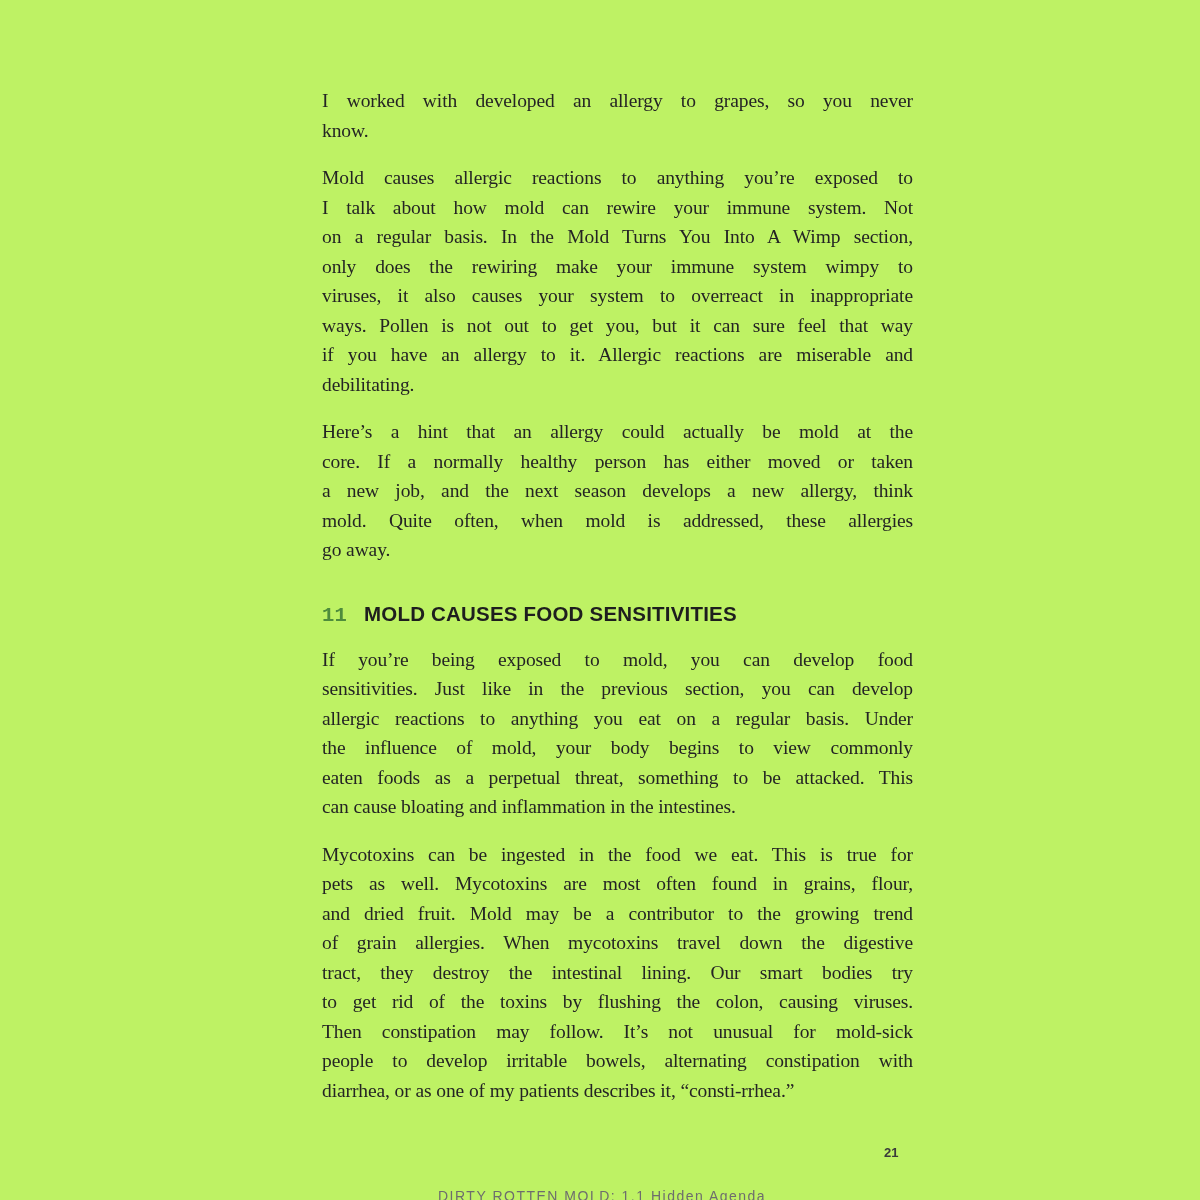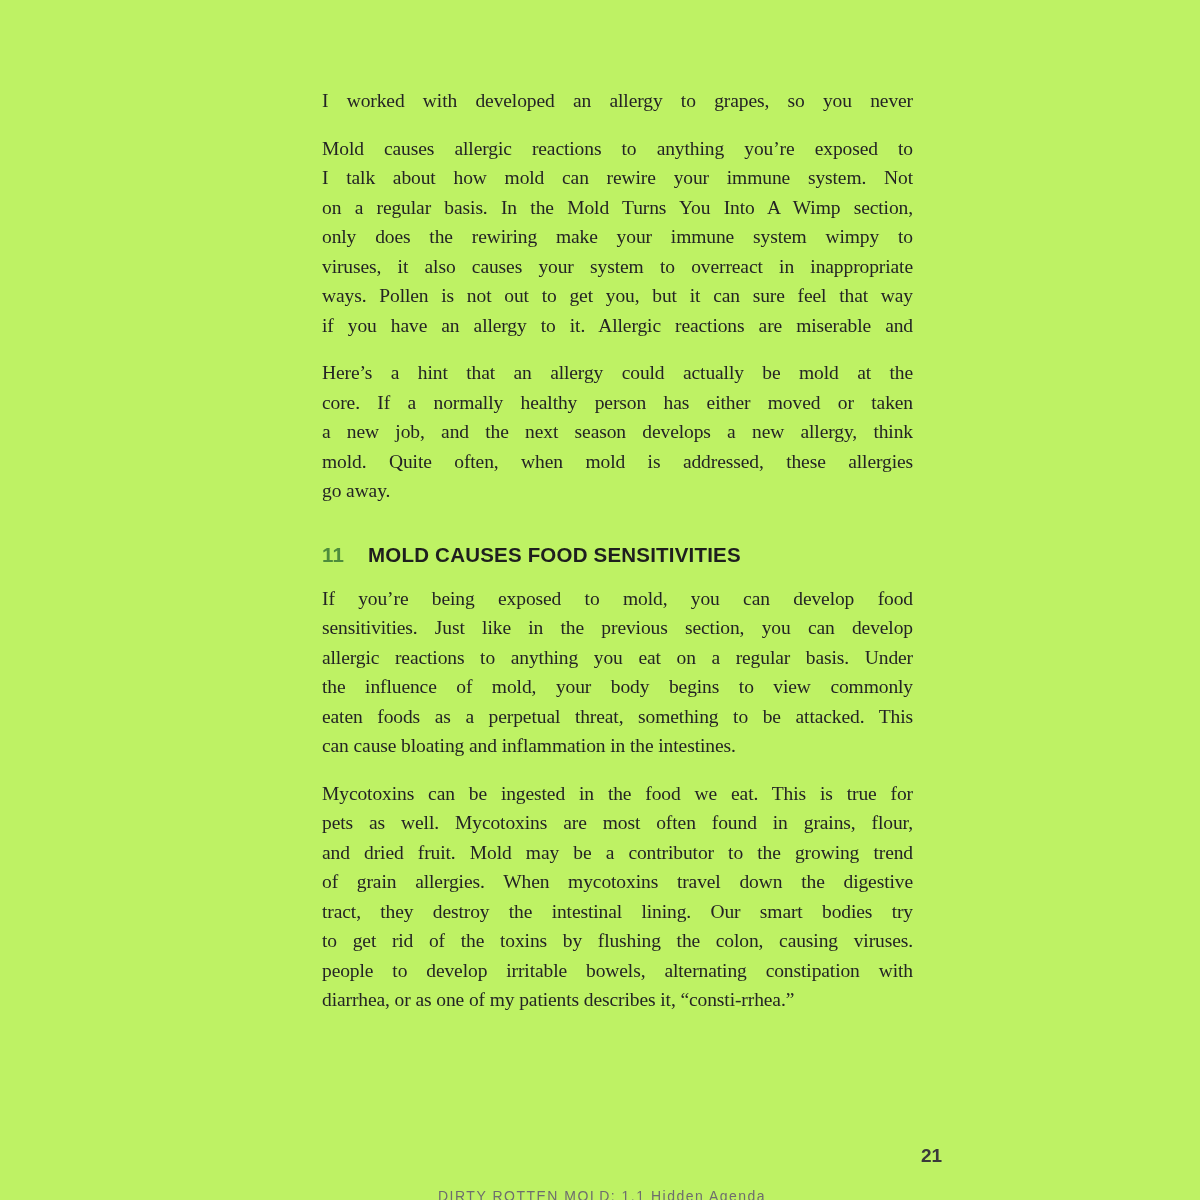--- a/index.html
+++ b/index.html
@@ -43,58 +43,61 @@
   .section-heading {
     margin: 36px 0 16px 0;
     font-family: "Liberation Sans", sans-serif;
     font-weight: bold;
     font-size: 20.5px;
     line-height: 26px;
     letter-spacing: 0.2px;
     color: #1e1e1e;
   }
   .section-number {
-    margin-right: 24px;
+    margin-right: 17px;
+    font-family: Liberation Mono, monospace;
   }
   .footer-title {
     position: absolute;
     left: 438px;
     top: 1188px;
     font-family: "Liberation Sans", sans-serif;
     font-size: 14px;
     letter-spacing: 1.5px;
     color: #6d6d6d;
     white-space: nowrap;
   }
   .page-number {
     position: absolute;
-    left: 921px;
+    left: 884px;
     top: 1145px;
     font-family: "Liberation Sans", sans-serif;
-    font-size: 19px;
+    font-size: 13px;
     font-weight: 600;
     color: #3a3a3a;
   }
 </style>
 </head>
 <body>
 
 <div class="page">
   <div class="text-column">
       <div class="para">
         <div class="line">I worked with developed an allergy to grapes, so you never</div>
+        <div class="line para-last">know.</div>
       </div>
       <div class="para">
         <div class="line">Mold causes allergic reactions to anything you’re exposed to</div>
         <div class="line">I talk about how mold can rewire your immune system. Not</div>
         <div class="line">on a regular basis. In the Mold Turns You Into A Wimp section,</div>
         <div class="line">only does the rewiring make your immune system wimpy to</div>
         <div class="line">viruses, it also causes your system to overreact in inappropriate</div>
         <div class="line">ways. Pollen is not out to get you, but it can sure feel that way</div>
         <div class="line">if you have an allergy to it. Allergic reactions are miserable and</div>
+        <div class="line para-last">debilitating.</div>
       </div>
       <div class="para">
         <div class="line">Here’s a hint that an allergy could actually be mold at the</div>
         <div class="line">core. If a normally healthy person has either moved or taken</div>
         <div class="line">a new job, and the next season develops a new allergy, think</div>
         <div class="line">mold. Quite often, when mold is addressed, these allergies</div>
         <div class="line para-last">go away.</div>
       </div>
       <div class="section-heading"><span class="section-number" style="color: rgb(78, 140, 60);">11</span><span>MOLD CAUSES FOOD SENSITIVITIES</span></div>
       <div class="para">
@@ -105,19 +108,20 @@
         <div class="line">eaten foods as a perpetual threat, something to be attacked. This</div>
         <div class="line para-last">can cause bloating and inflammation in the intestines.</div>
       </div>
       <div class="para">
         <div class="line">Mycotoxins can be ingested in the food we eat. This is true for</div>
         <div class="line">pets as well. Mycotoxins are most often found in grains, flour,</div>
         <div class="line">and dried fruit. Mold may be a contributor to the growing trend</div>
         <div class="line">of grain allergies. When mycotoxins travel down the digestive</div>
         <div class="line">tract, they destroy the intestinal lining. Our smart bodies try</div>
         <div class="line">to get rid of the toxins by flushing the colon, causing viruses.</div>
+        <div class="line">Then constipation may follow. It’s not unusual for mold-sick</div>
         <div class="line">people to develop irritable bowels, alternating constipation with</div>
         <div class="line para-last">diarrhea, or as one of my patients describes it, “consti-rrhea.”</div>
       </div>
     </div>
   <div class="footer-title">DIRTY ROTTEN MOLD: 1.1 Hidden Agenda</div>
   <div class="page-number">21</div>
 </div>
 
 </body></html>

